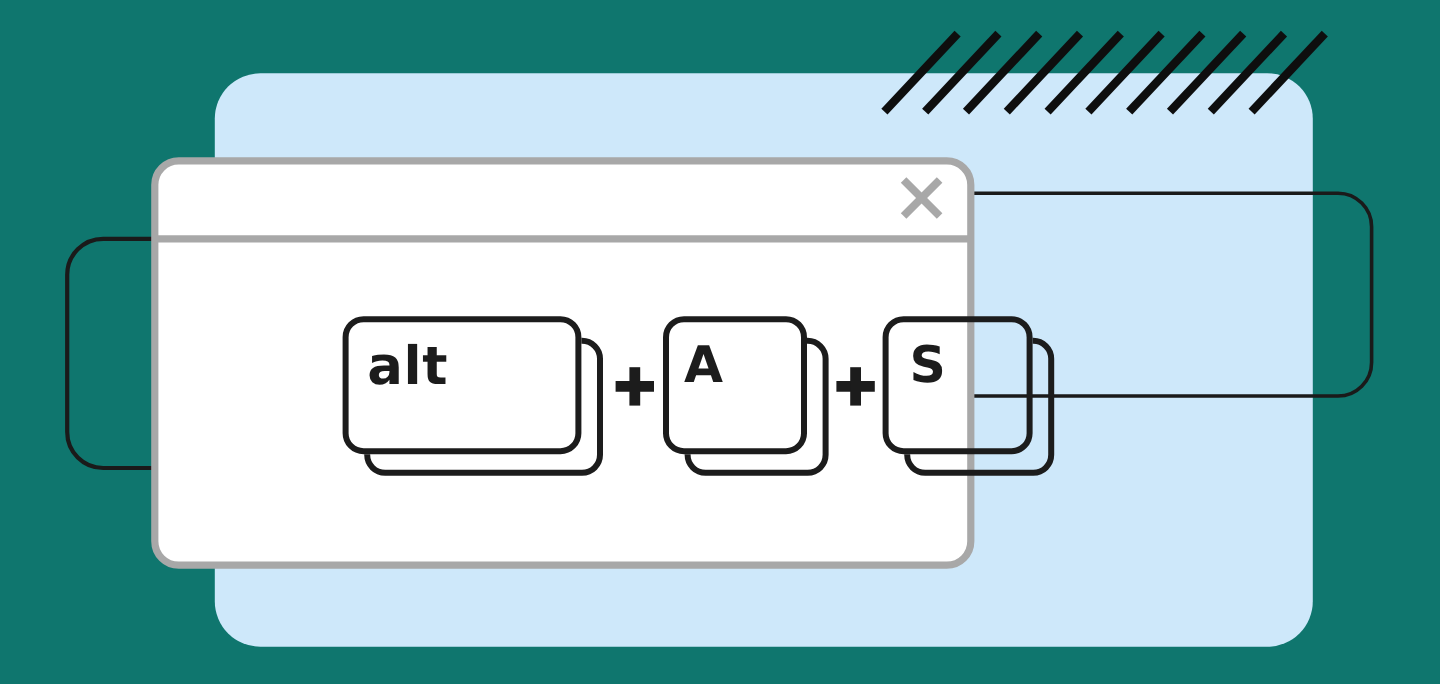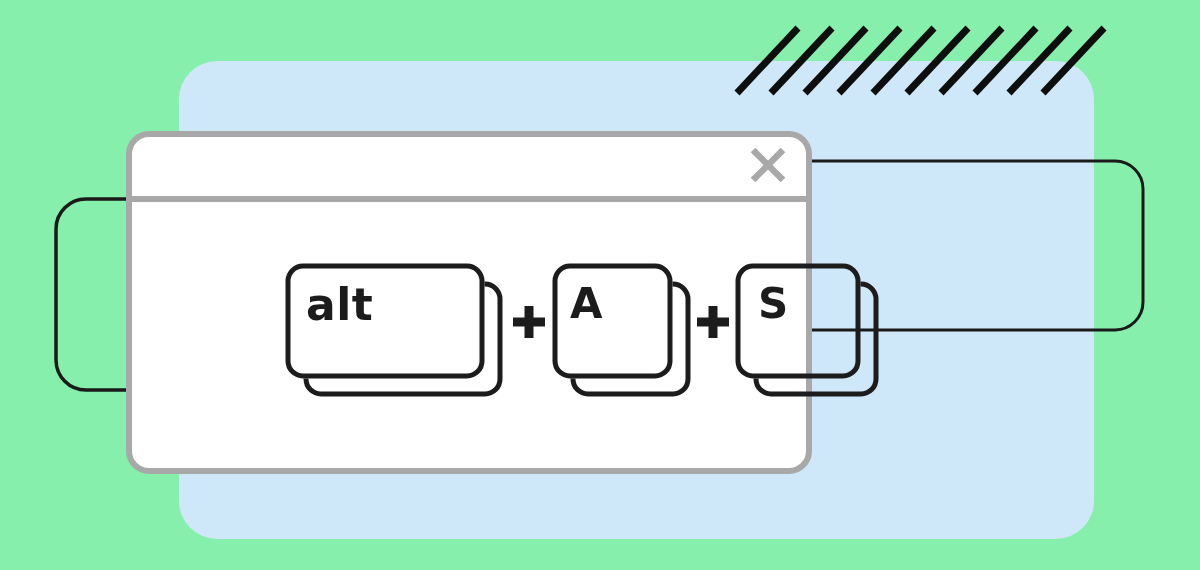--- a/index.html
+++ b/index.html
@@ -1,20 +1,20 @@
 <!DOCTYPE html>
 <html><head>
 <meta charset="utf-8">
 <style>
   html, body { margin: 0; padding: 0; background: #ffffff; }
   .stage {
     position: relative;
     width: 1200px;
     height: 570px;
-    background: #86efac;
+    background: #0f766e;
     overflow: hidden;
     font-family: "DejaVu Sans", sans-serif;
   }
   svg { display: block; }
   .key-label {
     font-family: "DejaVu Sans", sans-serif;
     font-weight: bold;
     letter-spacing: 0.5px;
   }
 </style>

